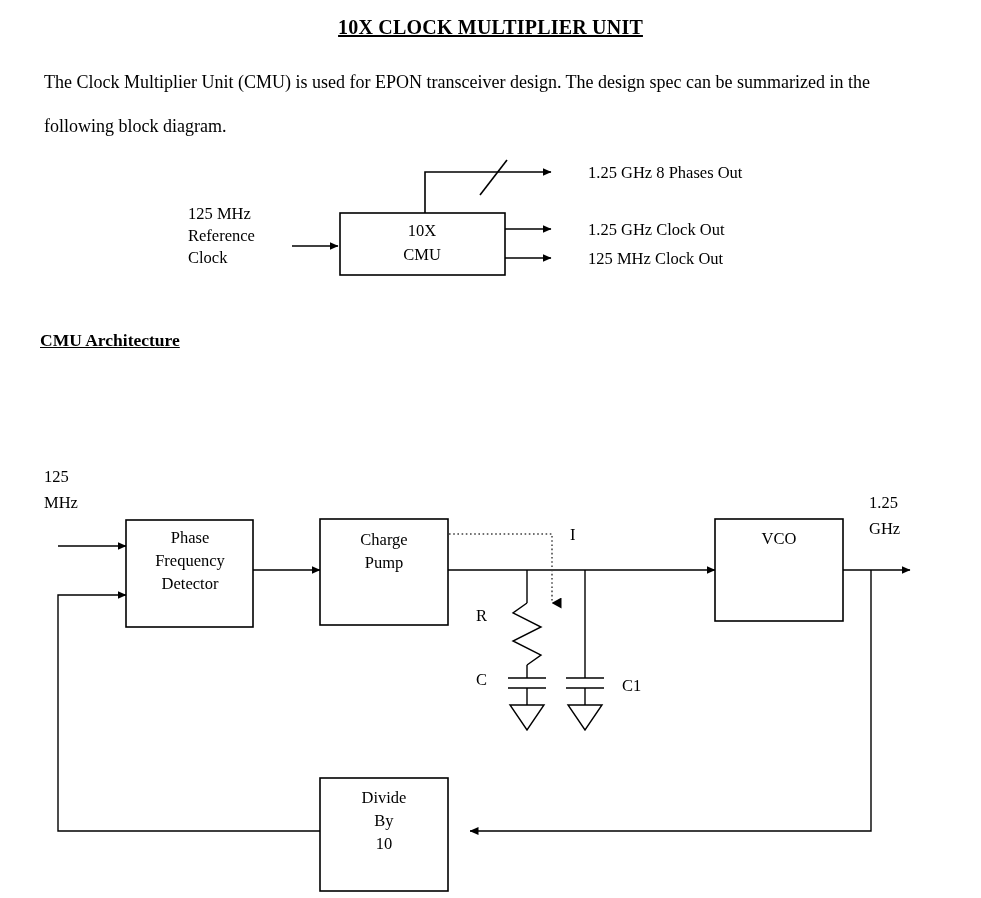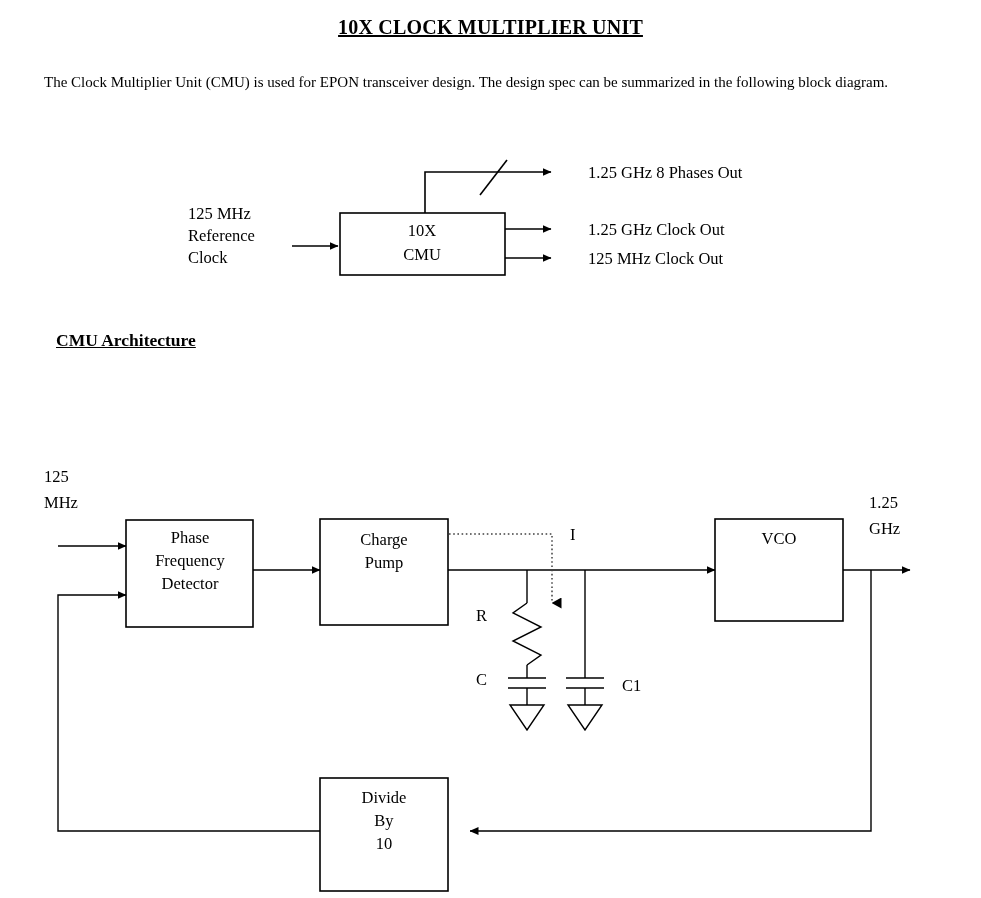--- a/index.html
+++ b/index.html
@@ -26,31 +26,31 @@
     top: 16px;
     width: 981px;
     text-align: center;
     font-size: 20px;
     font-weight: bold;
     text-decoration: underline;
     letter-spacing: 0.2px;
   }
   .para {
     position: absolute;
-    font-size: 15px;
+    font-size: 18px;
     line-height: 44px;
   }
   .para-intro {
     left: 44px;
     top: 60px;
     width: 900px;
   }
   .section-heading {
     position: absolute;
-    left: 56px;
+    left: 40px;
     top: 330px;
     font-size: 17.5px;
     font-weight: bold;
     text-decoration: underline;
   }
   .para-arch {
     left: 44px;
     top: 372px;
     width: 900px;
   }

